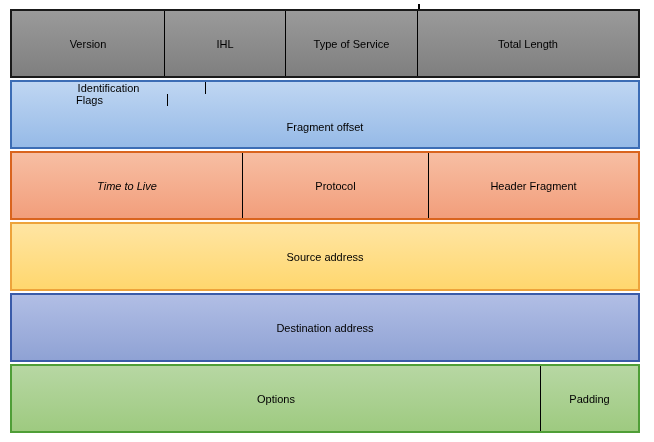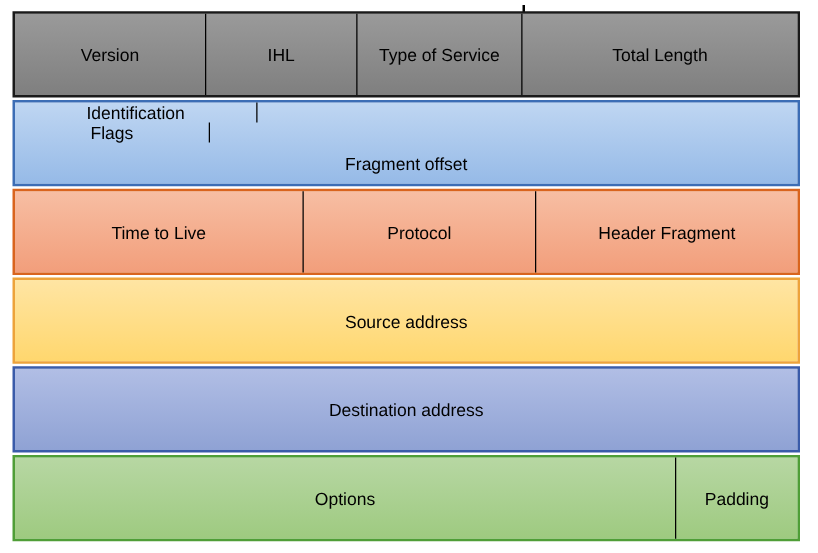--- a/index.html
+++ b/index.html
@@ -26,21 +26,21 @@
     height: 69px;
     margin-bottom: 2px;
     box-sizing: border-box;
     border: 2px solid #000;
   }
   .cell {
     display: flex;
     align-items: center;
     justify-content: center;
     box-sizing: border-box;
-    font-size: 14px;
+    font-size: 11px;
     color: #000000;
     border-right: 1.5px solid #000000;
     white-space: nowrap;
   }
   .cell:last-child {
     border-right: none;
     flex: 1;
   }
   
   .row-word1 { background: linear-gradient(#9a9a9a, #7f7f7f); border-color: #1a1a1a; }
@@ -48,21 +48,21 @@
   .row-word3 { background: linear-gradient(#f7bea3, #f29e7b); border-color: #d9641e; }
   .row-word4 { background: linear-gradient(#ffe5a3, #ffd76e); border-color: #eda33b; }
   .row-word5 { background: linear-gradient(#b1bee5, #8fa2d4); border-color: #3a5ba9; }
   .row-word6 { background: linear-gradient(#b7d7a3, #9eca80); border-color: #4f9e37; }
   
   .r1c1 { width: 153px; }
   .r1c2 { width: 121px; }
   .r1c3 { width: 132px; }
   .r2c1 { width: 194px; }
   .r2c2 { width: 156px; }
-  .r3c1 { width: 231px; }
+  .r3c1 { width: 231px; font-style: italic; }
   .r3c2 { width: 186px; }
   .r6c1 { width: 529px; }
   
   .tick {
     position: absolute;
     left: 418px;
     top: 4px;
     width: 1.5px;
     height: 6px;
     background: #000;

